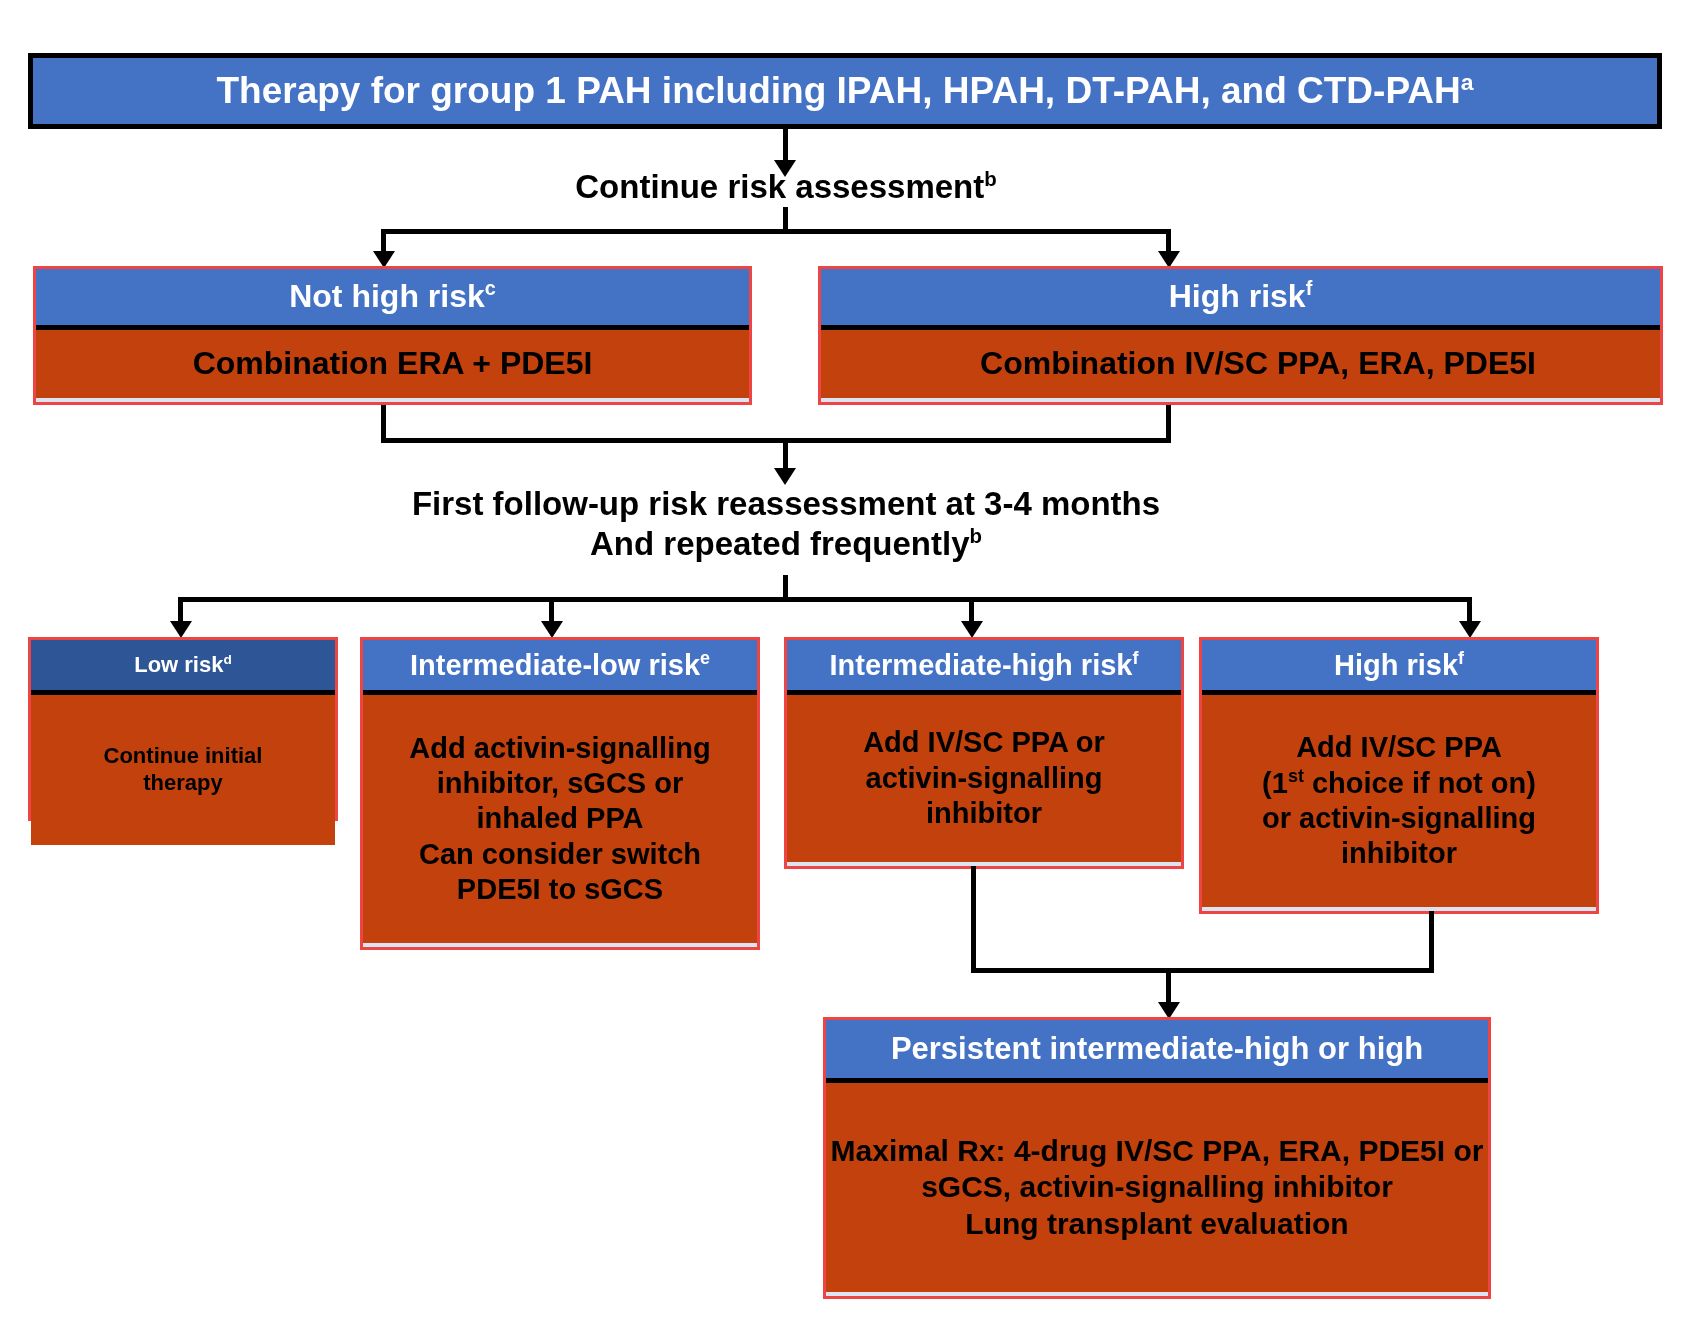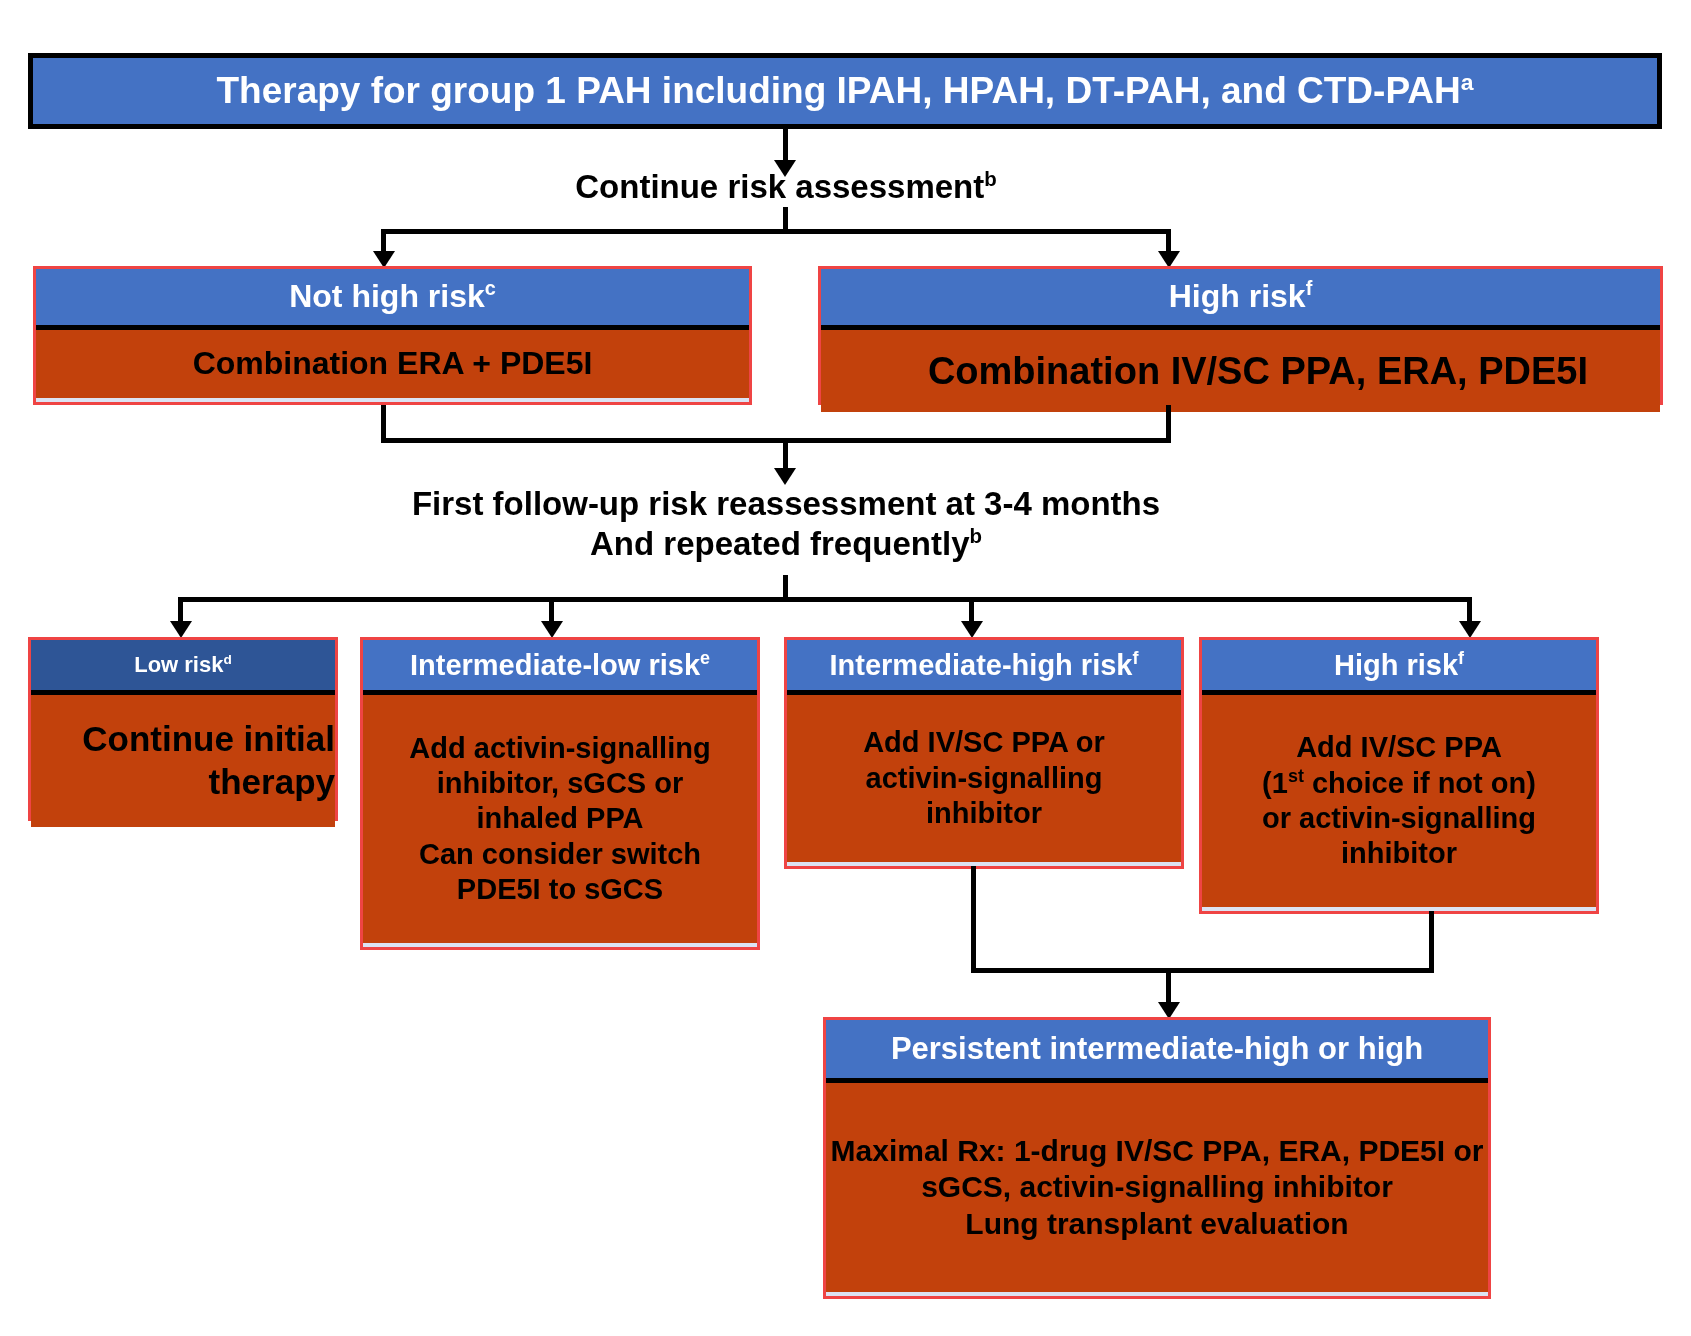--- a/index.html
+++ b/index.html
@@ -124,21 +124,21 @@
     </div>
     <div class="node-body" style="height:68px; font-size:32px;">
       <span class="ln">Combination ERA + PDE5I</span>
     </div>
   </div>
 
   <div class="node" style="left:818px; top:266px; width:845px; height:139px;">
     <div class="node-head" style="height:61px; font-size:32px;">
       <span><span>High risk</span><sup>f</sup></span>
     </div>
-    <div class="node-body" style="height:82px; font-size:38px;padding-left:35px;">
+    <div class="node-body" style="height:68px; font-size:32px;padding-left:35px;">
       <span class="ln">Combination IV/SC PPA, ERA, PDE5I</span>
     </div>
   </div>
 
   <div class="vline" style="left:381px; top:405px; width:5px; height:38px;"></div>
   <div class="vline" style="left:1166px; top:405px; width:5px; height:38px;"></div>
   <div class="hline" style="left:381px; top:438px; width:790px; height:5px;"></div>
   <div class="vline" style="left:783px; top:438px; width:5px; height:36px;"></div>
   <div class="arrowhead" style="left:774px; top:468px;"></div>
 
@@ -159,21 +159,21 @@
   <div class="vline" style="left:969px; top:597px; width:5px; height:30px;"></div>
   <div class="arrowhead" style="left:961px; top:621px;"></div>
 
   <div class="vline" style="left:1467px; top:597px; width:5px; height:30px;"></div>
   <div class="arrowhead" style="left:1459px; top:621px;"></div>
 
   <div class="node" style="left:28px; top:637px; width:310px; height:184px;">
     <div class="node-head dark" style="height:55px; font-size:22px;">
       <span><span>Low risk</span><sup>d</sup></span>
     </div>
-    <div class="node-body" style="height:132px; font-size:35px;align-items:flex-end;">
+    <div class="node-body" style="height:150px; font-size:22px;">
       <span class="ln">Continue initial</span>
       <span class="ln">therapy</span>
     </div>
   </div>
 
   <div class="node" style="left:360px; top:637px; width:400px; height:313px;">
     <div class="node-head" style="height:55px; font-size:29px;">
       <span><span>Intermediate-low risk</span><sup>e</sup></span>
     </div>
     <div class="node-body" style="height:248px; font-size:29px;">
@@ -212,19 +212,19 @@
   <div class="vline" style="left:1429px; top:911px; width:5px; height:62px;"></div>
   <div class="hline" style="left:971px; top:968px; width:463px; height:5px;"></div>
   <div class="vline" style="left:1166px; top:968px; width:5px; height:40px;"></div>
   <div class="arrowhead" style="left:1158px; top:1002px;"></div>
 
   <div class="node" style="left:823px; top:1017px; width:668px; height:282px;">
     <div class="node-head" style="height:63px; font-size:31px;">
       <span>Persistent intermediate-high or high</span>
     </div>
     <div class="node-body" style="height:209px; font-size:30px;">
-      <span class="ln">Maximal Rx: 1-drug IV/SC PPA, ERA, PDE5I or</span>
+      <span class="ln">Maximal Rx: 4-drug IV/SC PPA, ERA, PDE5I or</span>
       <span class="ln">sGCS, activin-signalling inhibitor</span>
       <span class="ln">Lung transplant evaluation</span>
     </div>
   </div>
 
 </div>
 
 </body></html>

